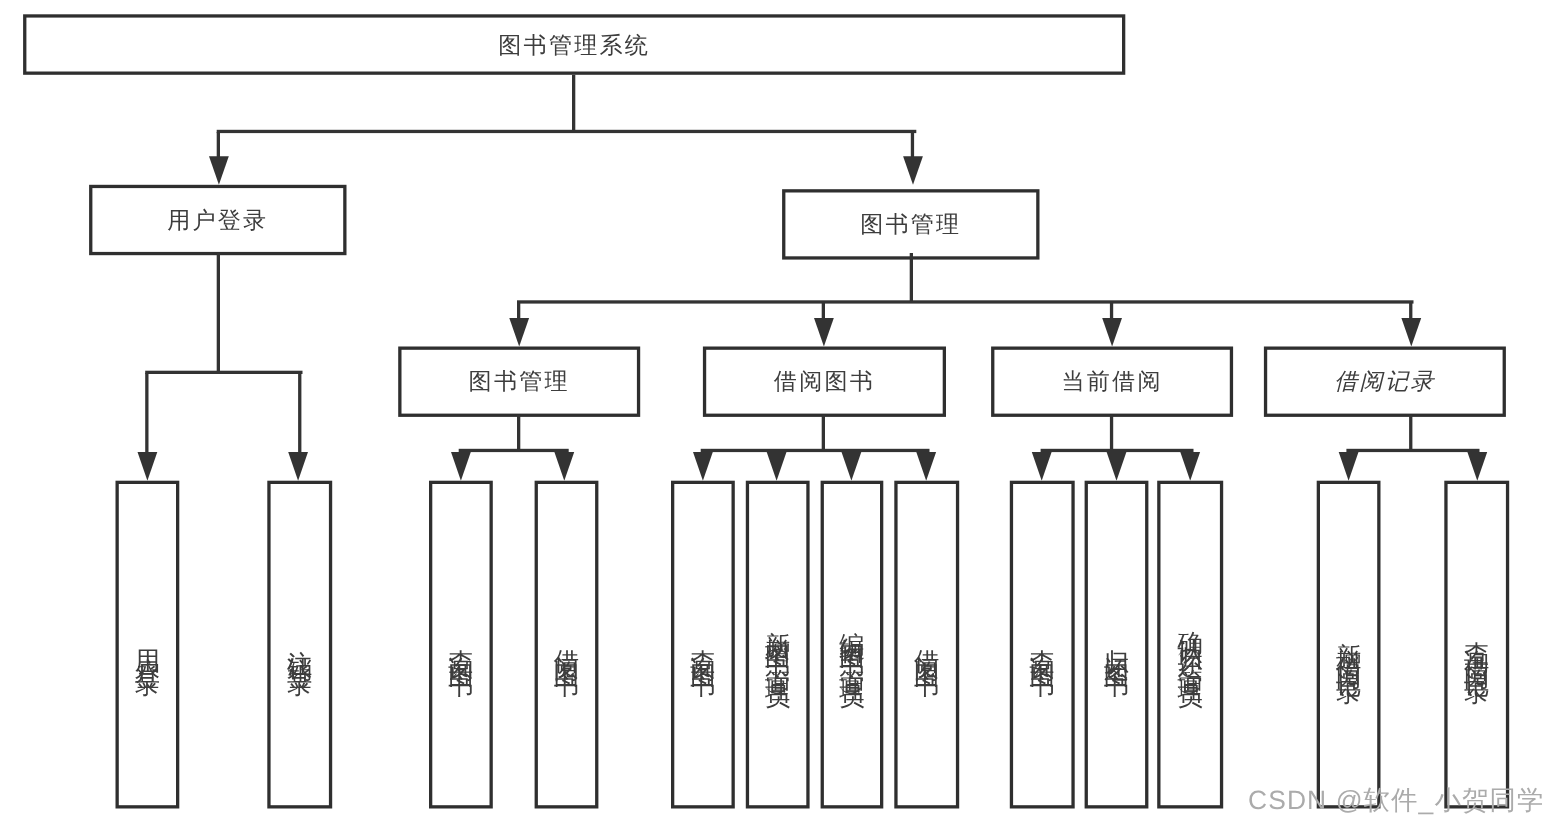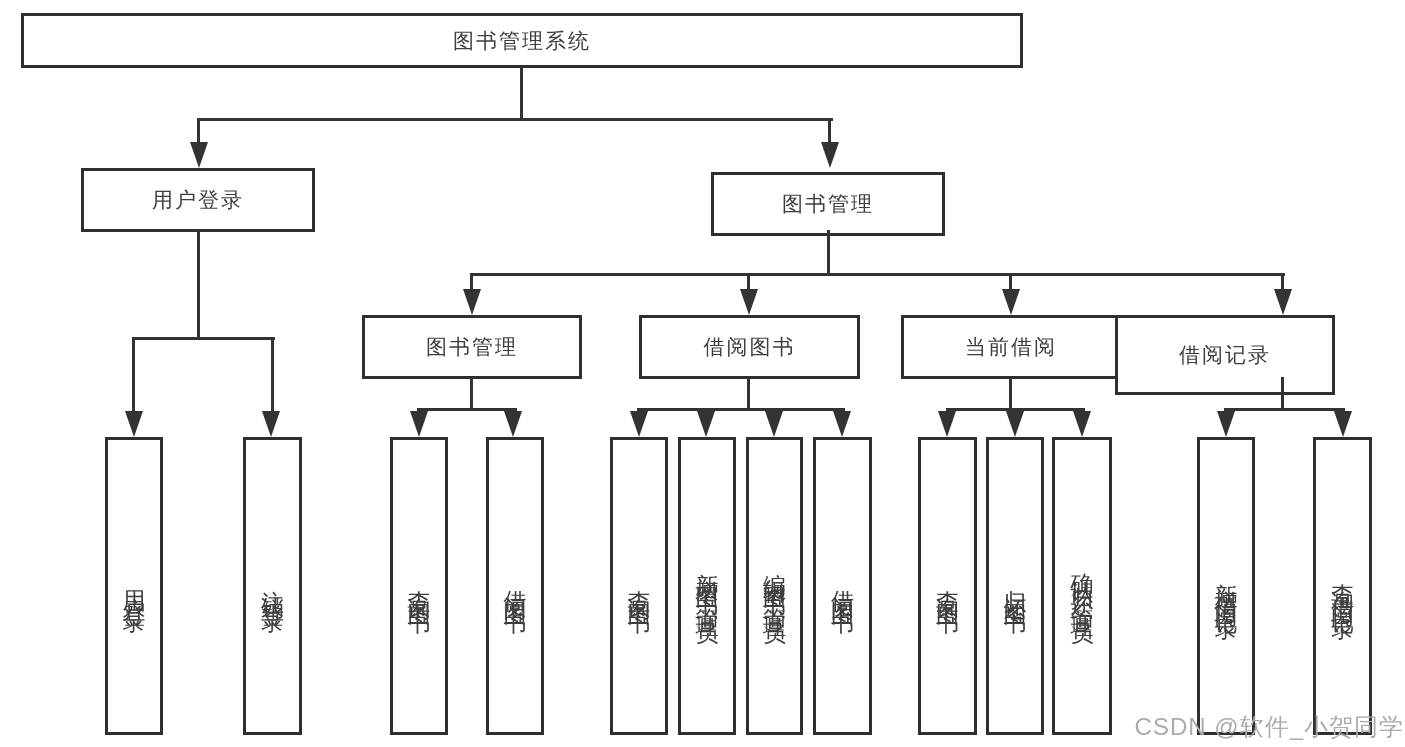--- a/index.html
+++ b/index.html
@@ -89,21 +89,21 @@
 
   <div class="box hlabel" style="left:362px;top:315px;width:220px;height:64px;">
     <span>图书管理</span>
   </div>
   <div class="box hlabel" style="left:639px;top:315px;width:221px;height:64px;">
     <span>借阅图书</span>
   </div>
   <div class="box hlabel" style="left:901px;top:315px;width:220px;height:64px;">
     <span>当前借阅</span>
   </div>
-  <div class="box hlabel" style="left:1115px;top:315px;width:220px;height:80px;">
+  <div class="box hlabel" style="left:1149px;top:315px;width:220px;height:64px;font-style:italic;">
     <span>借阅记录</span>
   </div>
 
   <div class="ln" style="left:470px;top:377px;width:3px;height:33px;"></div>
   <div class="ln" style="left:417px;top:408px;width:100px;height:3px;"></div>
   <div class="arw" style="left:410px;top:411px;"></div>
   <div class="arw" style="left:504px;top:411px;"></div>
 
   <div class="ln" style="left:747px;top:377px;width:3px;height:33px;"></div>
   <div class="ln" style="left:637px;top:408px;width:208px;height:3px;"></div>

